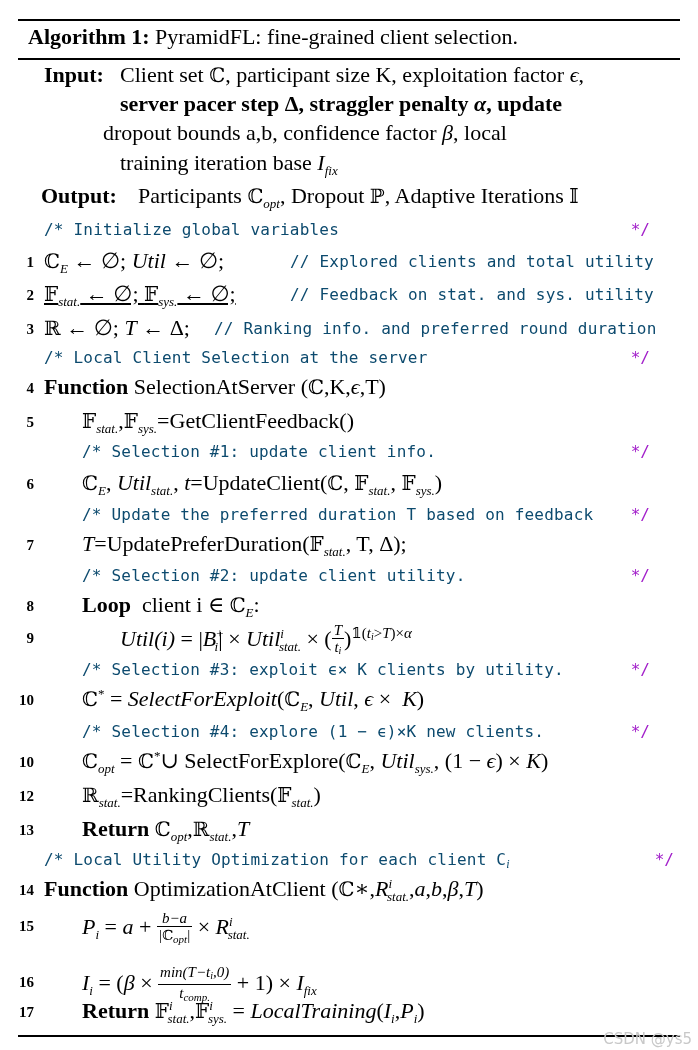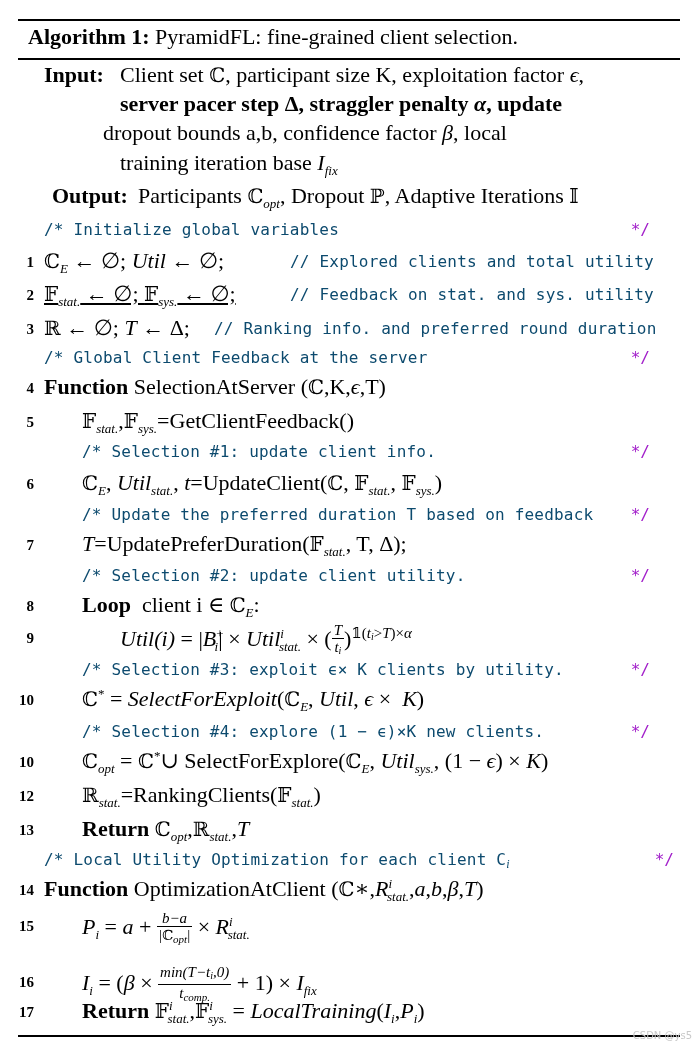--- a/index.html
+++ b/index.html
@@ -22,21 +22,21 @@
          font-size: 16px; color: #0c4a6e; letter-spacing: 0.2px; }
   .cmt-end { position: absolute; right: 48px; font-family: "DejaVu Sans Mono", monospace;
              font-size: 16px; color: #a21fca; }
   sub, sup { font-size: 13px; }
   sub { vertical-align: -5px; }
   sup { vertical-align: 8px; }
   .frac { display: inline-block; vertical-align: middle; text-align: center; font-size: 15px; line-height: 16px; }
   .frac .num { display: block; border-bottom: 1px solid #000; padding: 0 2px; }
   .frac .den { display: block; padding: 0 2px; }
   .watermark { position: absolute; right: 6px; top: 1030px; font-family: "DejaVu Sans", sans-serif;
-               font-size: 10px; color: #c8c8c8; }
+               font-size: 15px; color: #c8c8c8; }
 </style>
 </head>
 <body>
 
 <div class="rule rule-top"></div>
 <div class="title">
   <b>Algorithm 1:</b>
   <span>PyramidFL: fine-grained client selection.</span>
 </div>
 <div class="rule rule-mid"></div>
@@ -49,21 +49,21 @@
   <span class="txt" style="left:120px;">server pacer step Δ, straggler penalty <span class="it">α</span>, update</span>
 </div>
 <div class="line" style="top:120px;">
   <span class="txt" style="left:103px;">dropout bounds a,b, confidence factor <span class="it">β</span>, local</span>
 </div>
 <div class="line" style="top:150px;">
   <span class="txt" style="left:120px;">training iteration base <span class="it">I<sub>fix</sub></span></span>
 </div>
 
 <div class="line" style="top:183px;">
-  <span class="txt kw" style="left:52px;">Output:</span>
+  <span class="txt kw" style="left:41px;">Output:</span>
   <span class="txt" style="left:138px;">Participants <span class="bb">ℂ</span><sub class="it">opt</sub>, Dropout <span class="bb">ℙ</span>, Adaptive Iterations <span class="bb">𝕀</span></span>
 </div>
 
 <div class="line" style="top:220px;">
   <span class="cmt" style="left:44px;">/* Initialize global variables</span>
   <span class="cmt-end">*/</span>
 </div>
 
 <div class="line" style="top:248px;">
   <span class="ln" style="left:0;top:6px;">1</span>
@@ -77,21 +77,21 @@
   <span class="cmt" style="left:290px;top:4px;">// Feedback on stat. and sys. utility</span>
 </div>
 
 <div class="line" style="top:315px;">
   <span class="ln" style="left:0;top:6px;">3</span>
   <span class="txt" style="left:44px;"><span class="bb">ℝ</span> ← ∅; <span class="it">T</span> ← Δ;</span>
   <span class="cmt" style="left:214px;top:4px;">// Ranking info. and preferred round duration</span>
 </div>
 
 <div class="line" style="top:348px;">
-  <span class="cmt" style="left:44px;">/* Global Client Feedback at the server</span>
+  <span class="cmt" style="left:44px;">/* Local Client Selection at the server</span>
   <span class="cmt-end">*/</span>
 </div>
 
 <div class="line" style="top:374px;">
   <span class="ln" style="left:0;top:6px;">4</span>
   <span class="txt" style="left:44px;"><span class="kw">Function</span> SelectionAtServer (<span class="bb">ℂ</span>,K,<span class="it">ϵ</span>,T)</span>
 </div>
 
 <div class="line" style="top:408px;">
   <span class="ln" style="left:0;top:6px;">5</span>

